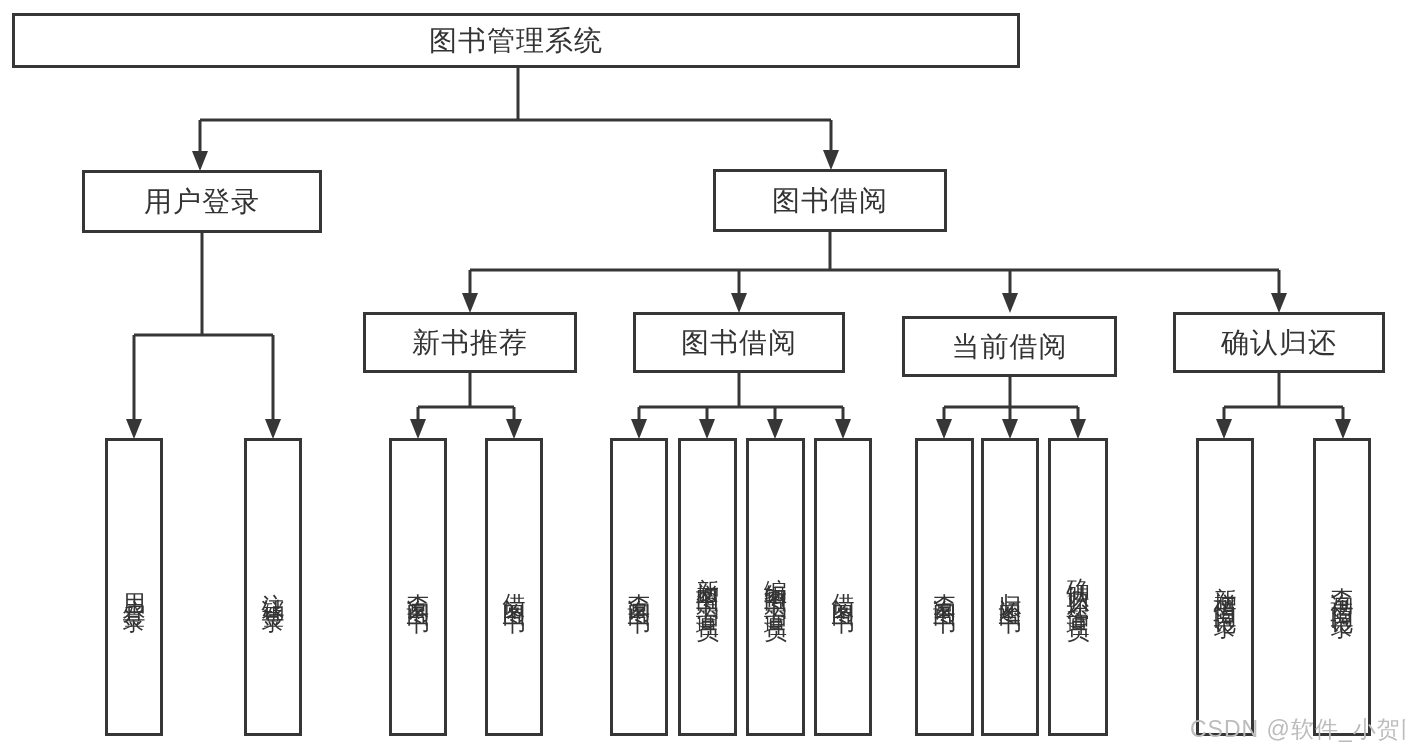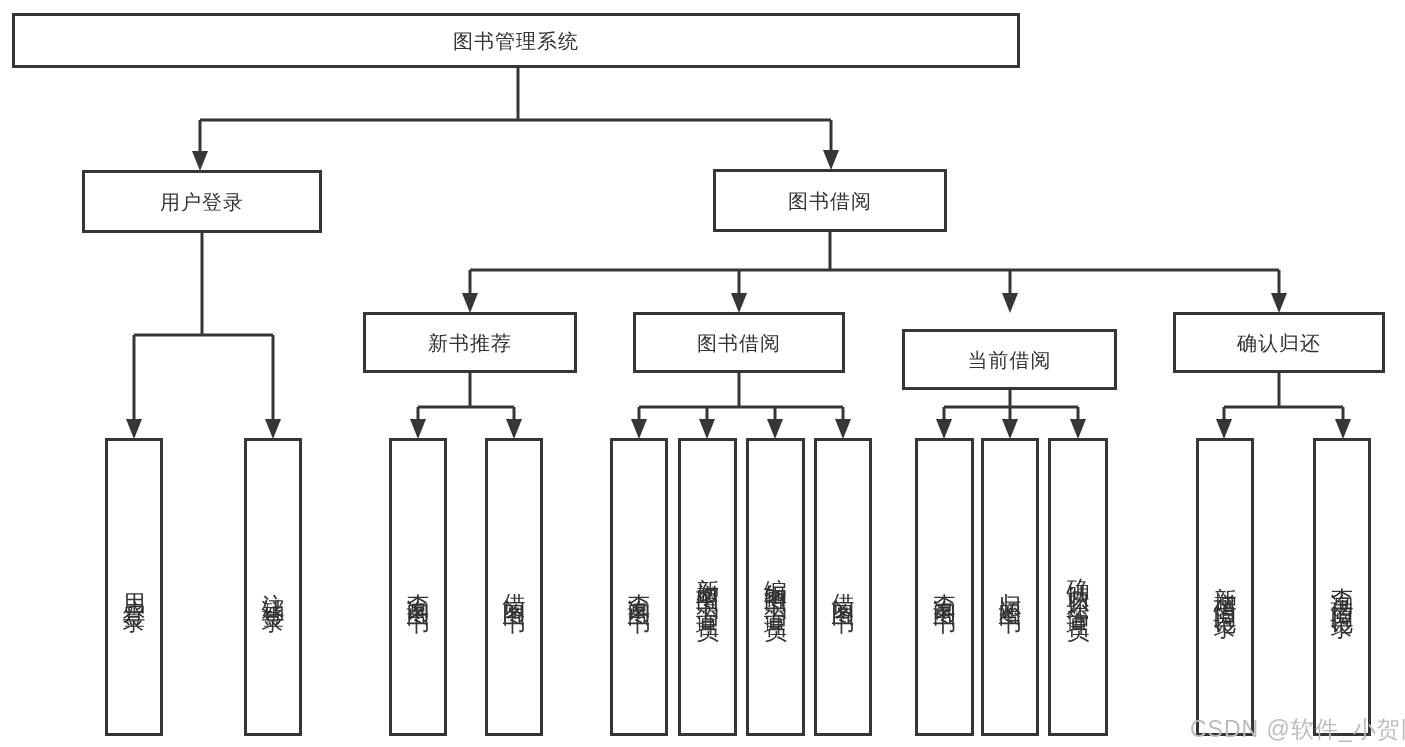--- a/index.html
+++ b/index.html
@@ -25,42 +25,42 @@
     pointer-events: none;
   }
   .box {
     position: absolute;
     box-sizing: border-box;
     border: 3px solid #363636;
     background: #ffffff;
     display: flex;
     align-items: center;
     justify-content: center;
-    font-size: 20px;
+    font-size: 28px;
     line-height: 1;
     letter-spacing: 1px;
     color: #333333;
   }
   .box.v {
     font-size: 23px;
   }
   .box.v .vtext {
     writing-mode: vertical-rl;
     letter-spacing: 6px;
     white-space: nowrap;
   }
   
   .n-root   { left: 12px;   top: 13px;  width: 1008px; height: 55px; }
   
   .n-l1a    { left: 82px;   top: 170px; width: 240px;  height: 63px; }
   .n-l1b    { left: 713px;  top: 169px; width: 234px;  height: 63px; }
   
   .n-l2a    { left: 363px;  top: 312px; width: 214px;  height: 61px; }
   .n-l2b    { left: 633px;  top: 312px; width: 212px;  height: 61px; }
-  .n-l2c    { left: 902px;  top: 329px; width: 215px;  height: 61px; }
+  .n-l2c    { left: 902px;  top: 316px; width: 215px;  height: 61px; }
   .n-l2d    { left: 1173px; top: 312px; width: 212px;  height: 61px; }
   
   .leaf     { top: 438px; height: 298px; }
   .n-g1x1   { left: 105px;  width: 58px; }
   .n-g1x2   { left: 244px;  width: 58px; }
   .n-g2x1   { left: 389px;  width: 58px; }
   .n-g2x2   { left: 485px;  width: 58px; }
   .n-g3x1   { left: 610px;  width: 58px; }
   .n-g3x2   { left: 678px;  width: 59px; }
   .n-g3x3   { left: 746px;  width: 59px; }

